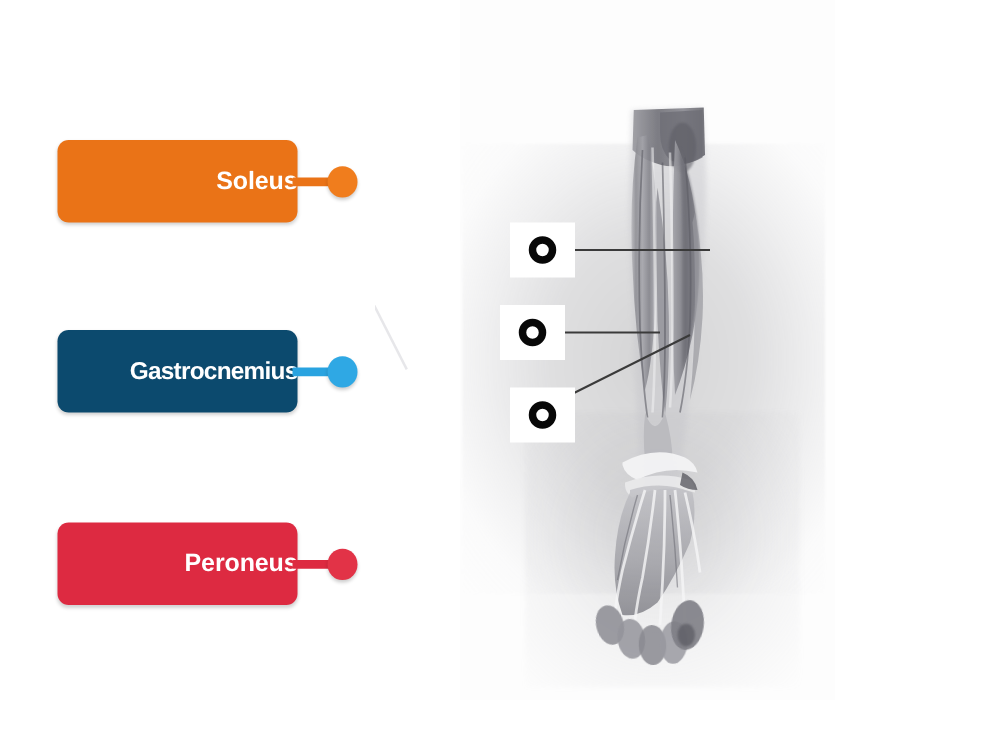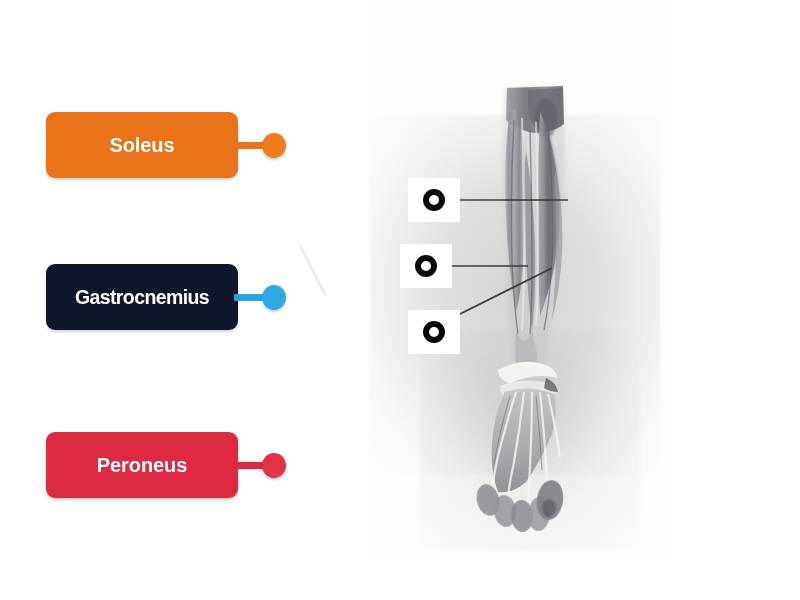--- a/index.html
+++ b/index.html
@@ -30,28 +30,28 @@
     display: flex;
     align-items: center;
   }
   .label-card {
     position: relative;
     width: 192px;
     height: 100%;
     border-radius: 9px;
     display: flex;
     align-items: center;
-    justify-content: center;
+    justify-content: flex-end;
     color: #ffffff;
     font-size: 20px;
     font-weight: bold;
     line-height: 1.14;
     text-align: center;
     letter-spacing: -0.1px;
-    padding: 0 15px;
+    padding: 0 0;
     box-shadow: 0 2px 3px rgba(0,0,0,0.18);
     cursor: grab;
     user-select: none;
   }
   .label-card.wide-text { font-size: 19.5px; letter-spacing: -0.6px; }
   .connector {
     position: absolute;
     left: 188px;
     top: 50%;
     transform: translateY(-50%);
@@ -159,30 +159,30 @@
       <div class="label-card" id="card0" style="background: rgb(234, 115, 23);">
         <span>Soleus</span>
       </div>
       <div class="connector">
         <div class="connector-stem" id="stem0" style="background: rgb(234, 115, 23);"></div>
         <div class="connector-dot" id="dot0" style="background: rgb(240, 125, 29);"></div>
       </div>
     </div>
 
     <div class="label-card-wrap" style="top:264px">
-      <div class="label-card wide-text" id="card1" style="background: #0f172a;">
+      <div class="label-card wide-text" id="card1" style="background: #0c4a6e;">
         <span>Gastrocnemius</span>
       </div>
       <div class="connector">
         <div class="connector-stem" id="stem1" style="background: rgb(41, 163, 224);"></div>
         <div class="connector-dot" id="dot1" style="background: rgb(47, 168, 228);"></div>
       </div>
     </div>
 
-    <div class="label-card-wrap" style="top:432px">
+    <div class="label-card-wrap" style="top:418px">
       <div class="label-card" id="card2" style="background: rgb(221, 42, 65);">
         <span style="display:block">
           <span style="display:block">Peroneus</span>
         </span>
       </div>
       <div class="connector">
         <div class="connector-stem" id="stem2" style="background: rgb(221, 42, 65);"></div>
         <div class="connector-dot" id="dot2" style="background: rgb(226, 51, 71);"></div>
       </div>
     </div>

